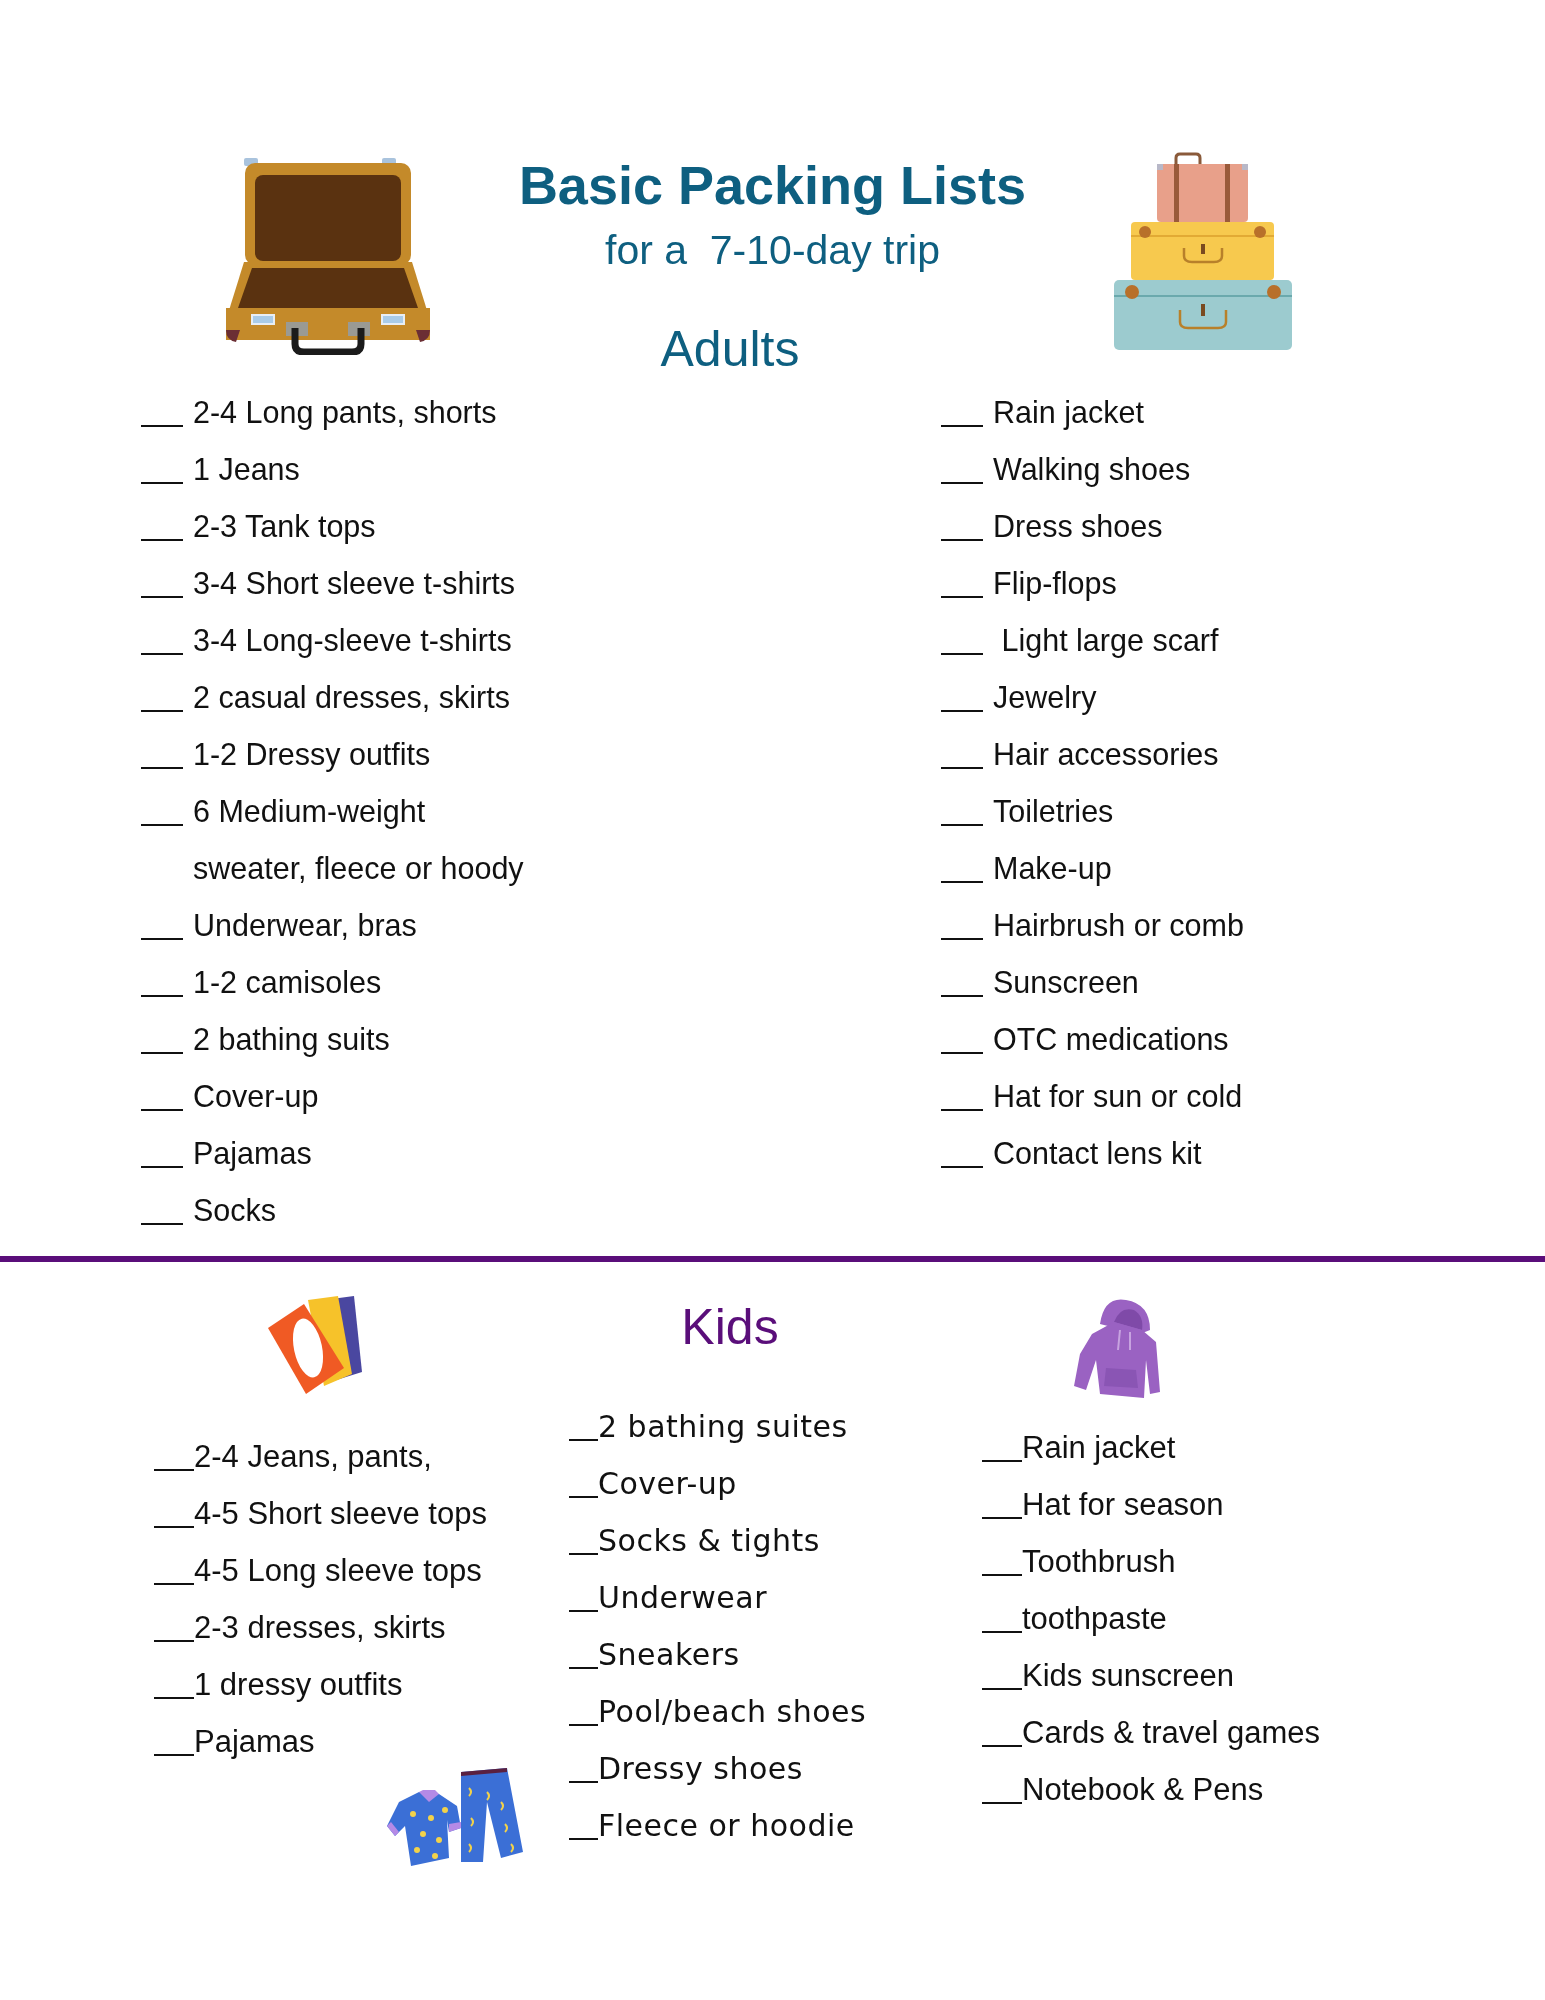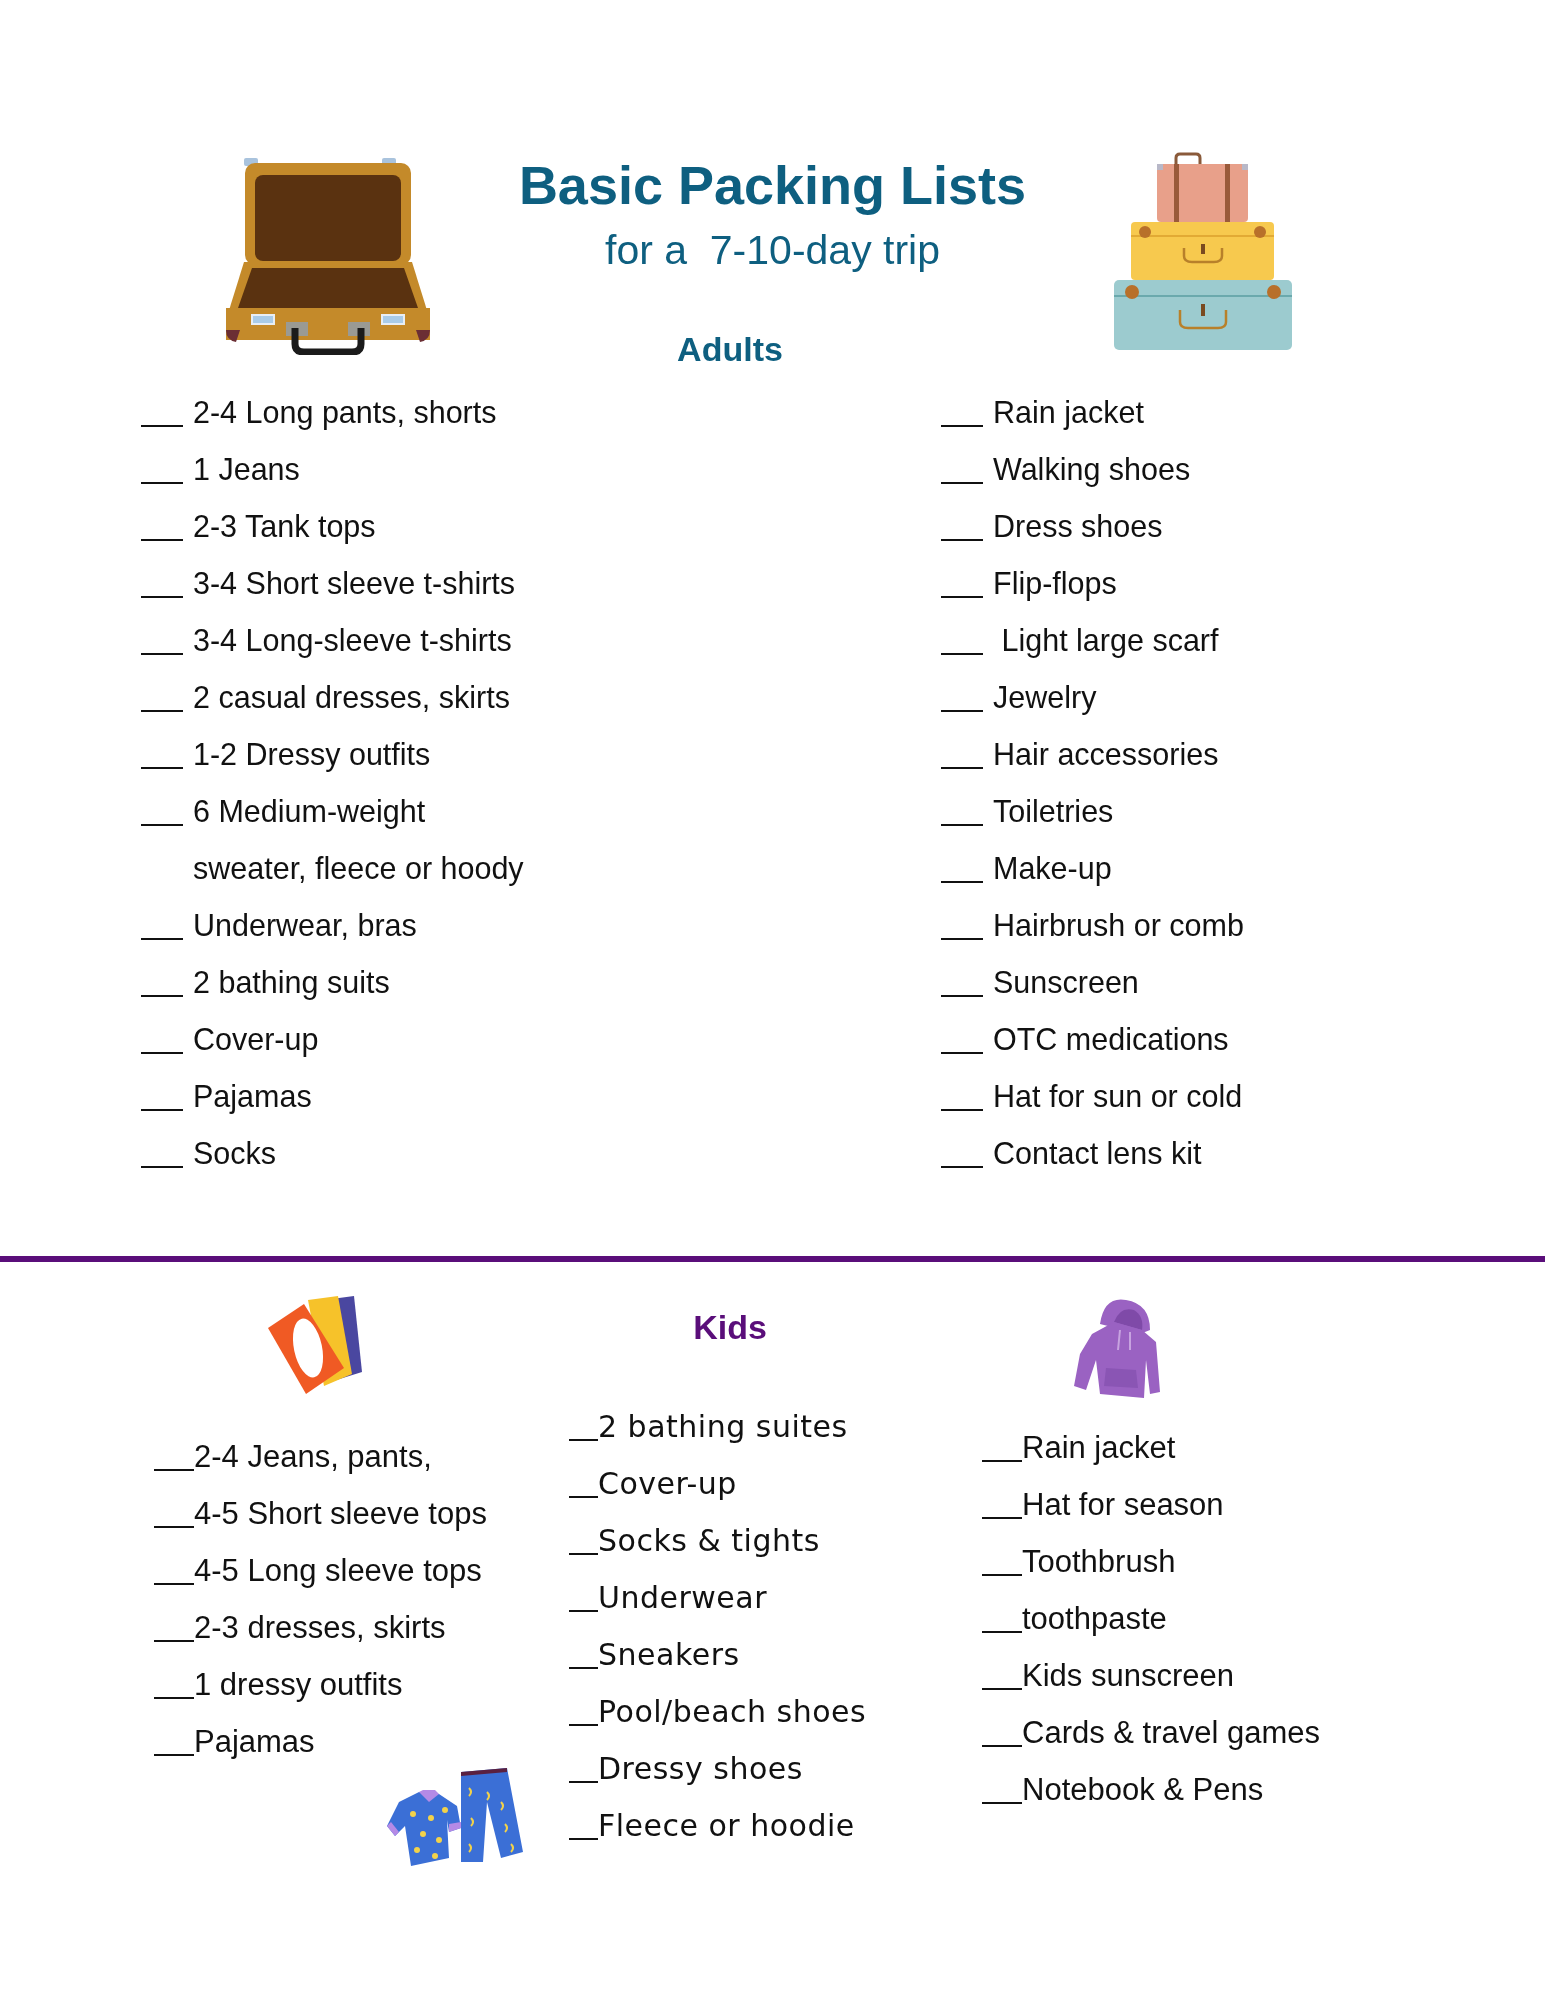--- a/index.html
+++ b/index.html
@@ -1,20 +1,20 @@
 <!DOCTYPE html>
 <html><head>
 <meta charset="utf-8">
 <style>
   html, body { margin: 0; padding: 0; background: #ffffff; }
   body { width: 1545px; height: 2000px; position: relative; overflow: hidden; font-family: "Liberation Sans", sans-serif; color: #111; }
   .abs { position: absolute; }
   .title { left: 0; width: 1545px; top: 150px; text-align: center; font-size: 54px; font-weight: bold; color: #0e5f80; line-height: 70px; padding-left: 0; }
   .subtitle { left: 0; width: 1545px; top: 222px; text-align: center; font-size: 41px; color: #0e5f80; line-height: 56px; white-space: pre; }
-  .heading { text-align: center; font-size: 34px; font-weight: bold; line-height: 56px; }
+  .heading { text-align: center; font-size: 50px; font-weight: normal; line-height: 56px; }
   .heading.adults { left: 630px; width: 200px; top: 321px; color: #0e5f80; }
   .heading.kids { left: 630px; width: 200px; top: 1292px; color: #5a0e7a; margin-top: 7px; }
   .divider { left: 0; top: 1256px; width: 1545px; height: 6px; background: #5a0e7a; }
 
   .list { margin: 0; padding: 0; list-style: none; }
   .list li { position: relative; white-space: pre; }
   .adult-list li { font-size: 30.5px; line-height: 57px; height: 57px; }
   .adult-list .blank { display: inline-block; width: 42px; height: 2px; background: #111; vertical-align: baseline; margin-right: 10px; position: relative; top: 4px; }
   .adult-list li.cont { padding-left: 52px; }
   .adult-left { left: 141px; top: 384px; }
@@ -83,20 +83,21 @@
   <li><span class="blank"></span><span>2-4 Long pants, shorts</span></li>
   <li><span class="blank"></span><span>1 Jeans</span></li>
   <li><span class="blank"></span><span>2-3 Tank tops</span></li>
   <li><span class="blank"></span><span>3-4 Short sleeve t-shirts</span></li>
   <li><span class="blank"></span><span>3-4 Long-sleeve t-shirts</span></li>
   <li><span class="blank"></span><span>2 casual dresses, skirts</span></li>
   <li><span class="blank"></span><span>1-2 Dressy outfits</span></li>
   <li><span class="blank"></span><span>6 Medium-weight</span></li>
   <li class="cont"><span>sweater, fleece or hoody</span></li>
   <li><span class="blank"></span><span>Underwear, bras</span></li>
+  <li><span class="blank"></span><span>1-2 camisoles</span></li>
   <li><span class="blank"></span><span>2 bathing suits</span></li>
   <li><span class="blank"></span><span>Cover-up</span></li>
   <li><span class="blank"></span><span>Pajamas</span></li>
   <li><span class="blank"></span><span>Socks</span></li>
 </ul>
 
 <ul class="abs list adult-list adult-right">
   <li><span class="blank"></span><span>Rain jacket</span></li>
   <li><span class="blank"></span><span>Walking shoes</span></li>
   <li><span class="blank"></span><span>Dress shoes</span></li>

